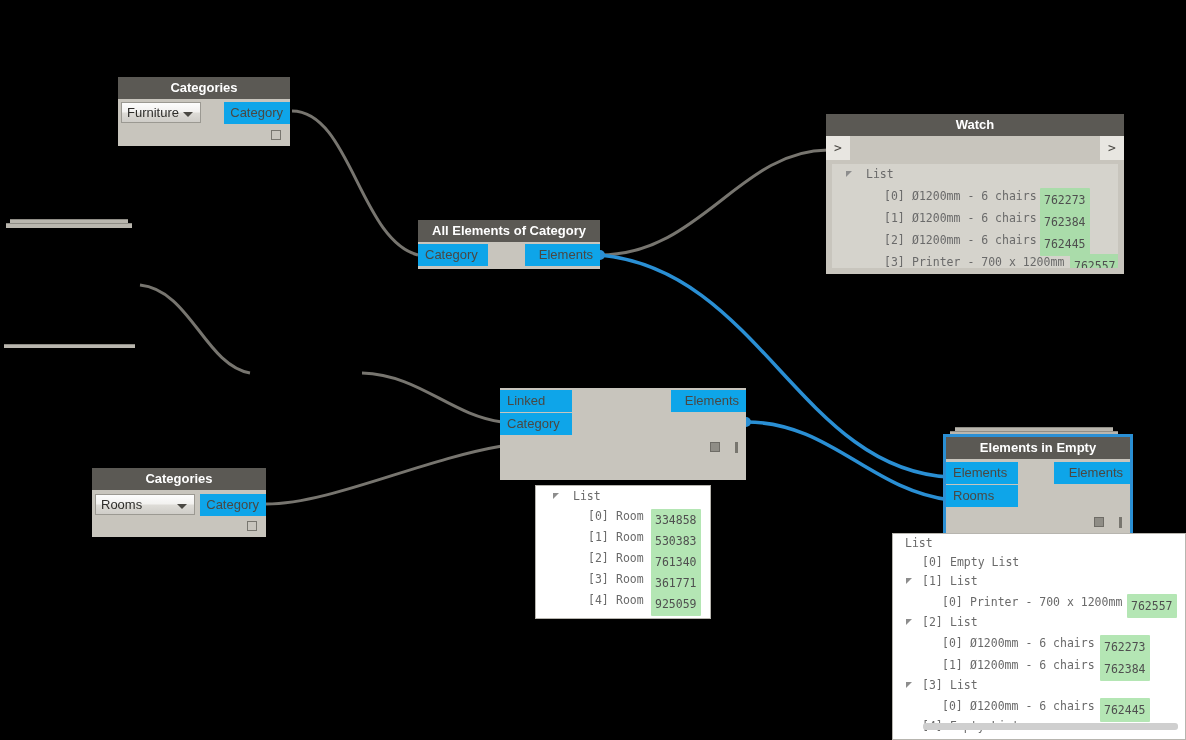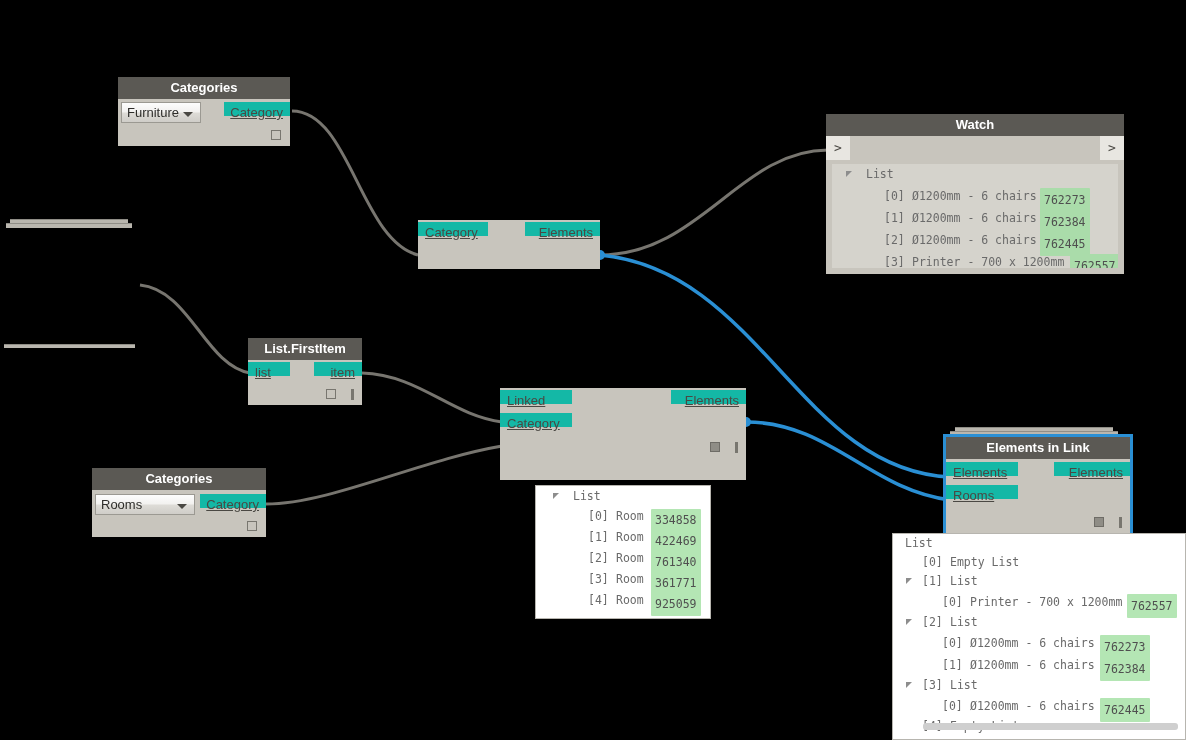--- a/index.html
+++ b/index.html
@@ -49,28 +49,27 @@
     line-height: 22px;
     height: 22px;
     white-space: nowrap;
     overflow: hidden;
   }
   .node-body {
     position: relative;
   }
   .port {
     position: absolute;
-    background: #14b8a6;
+    background: #0ea5e9;
     color: #4a4843;
     font-size: 13px;
     line-height: 22px;
-    height: 14px;
+    height: 22px;
     white-space: nowrap;
     box-sizing: border-box;
-    text-decoration: underline;
   }
   .port.in  { left: 0; padding-left: 7px; text-align: left; }
   .port.out { right: 0; padding-right: 7px; text-align: right; }
 
   .node-footer {
     position: absolute;
     left: 0; right: 0; bottom: 0;
     height: 18px;
   }
   .pv-box {
@@ -211,37 +210,27 @@
         <div class="pv-box" style="right:9px; top:2px;"></div>
       </div>
     </div>
   </div>
 
   <div class="stack" style="left:10px; top:219px; width:118px; height:4px;"></div>
   <div class="stack" style="left:6px; top:223px; width:126px; height:4px;"></div>
   <div class="stack" style="left:4px; top:344px; width:131px; height:3px;"></div>
 
   <div class="node" style="left:418px; top:220px; width:182px; height:49px;">
+    <div class="node-header">All Elements of Category</div>
     <div class="node-body" style="height:27px;">
       <div class="port in" style="top:2px; width:70px;">Category</div>
       <div class="port out" style="top:2px; width:75px;">Elements</div>
     </div>
   </div>
 
-  <div class="node" style="left:248px; top:338px; width:114px; height:67px;">
-    <div class="node-header">List.FirstItem</div>
-    <div class="node-body" style="height:45px;">
-      <div class="port in" style="top:2px; width:42px;">list</div>
-      <div class="port out" style="top:2px; width:48px;">item</div>
-      <div class="node-footer">
-        <div class="pv-box" style="right:26px; top:2px;"></div>
-        <div class="pv-bar" style="right:8px; top:2px;"></div>
-      </div>
-    </div>
-  </div>
 
   <div class="node" style="left:500px; top:388px; width:246px; height:92px;">
     <div class="node-body" style="height:70px;">
       <div class="port in" style="top:2px; width:72px;">Linked</div>
       <div class="port in" style="top:25px; width:72px;">Category</div>
       <div class="port out" style="top:2px; width:75px;">Elements</div>
       <div class="node-footer">
         <div class="pv-box filled" style="right:26px; top:2px;"></div>
         <div class="pv-bar" style="right:8px; top:2px;"></div>
       </div>
@@ -254,21 +243,21 @@
       <span class="lbl" style="left:37px;">List</span>
     </div>
     <div class="row" style="height:21px; line-height:21px;">
       <span class="lbl" style="left:52px;">[0]</span>
       <span class="lbl" style="left:80px;">Room</span>
       <span class="idval" style="left:115px; top:3px;">334858</span>
     </div>
     <div class="row" style="height:21px; line-height:21px;">
       <span class="lbl" style="left:52px;">[1]</span>
       <span class="lbl" style="left:80px;">Room</span>
-      <span class="idval" style="left:115px; top:3px;">422469</span>
+      <span class="idval" style="left:115px; top:3px;">530383</span>
     </div>
     <div class="row" style="height:21px; line-height:21px;">
       <span class="lbl" style="left:52px;">[2]</span>
       <span class="lbl" style="left:80px;">Room</span>
       <span class="idval" style="left:115px; top:3px;">761340</span>
     </div>
     <div class="row" style="height:21px; line-height:21px;">
       <span class="lbl" style="left:52px;">[3]</span>
       <span class="lbl" style="left:80px;">Room</span>
       <span class="idval" style="left:115px; top:3px;">361771</span>
@@ -326,21 +315,21 @@
           <span class="lbl" style="left:80px;">Printer - 700 x 1200mm</span>
           <span class="idval" style="left:238px; top:3px;">762557</span>
         </div>
       </div>
     </div>
   </div>
 
   <div class="stack" style="left:955px; top:427px; width:158px; height:4px;"></div>
   <div class="stack" style="left:950px; top:431px; width:168px; height:4px;"></div>
   <div class="node selected" style="left:946px; top:437px; width:184px; height:96px;">
-    <div class="node-header">Elements in Link</div>
+    <div class="node-header">Elements in Empty</div>
     <div class="node-body" style="height:74px;">
       <div class="port in" style="top:3px; width:72px;">Elements</div>
       <div class="port in" style="top:26px; width:72px;">Rooms</div>
       <div class="port out" style="top:3px; width:76px;">Elements</div>
       <div class="node-footer">
         <div class="pv-box filled" style="right:26px; top:2px;"></div>
         <div class="pv-bar" style="right:8px; top:2px;"></div>
       </div>
     </div>
   </div>

